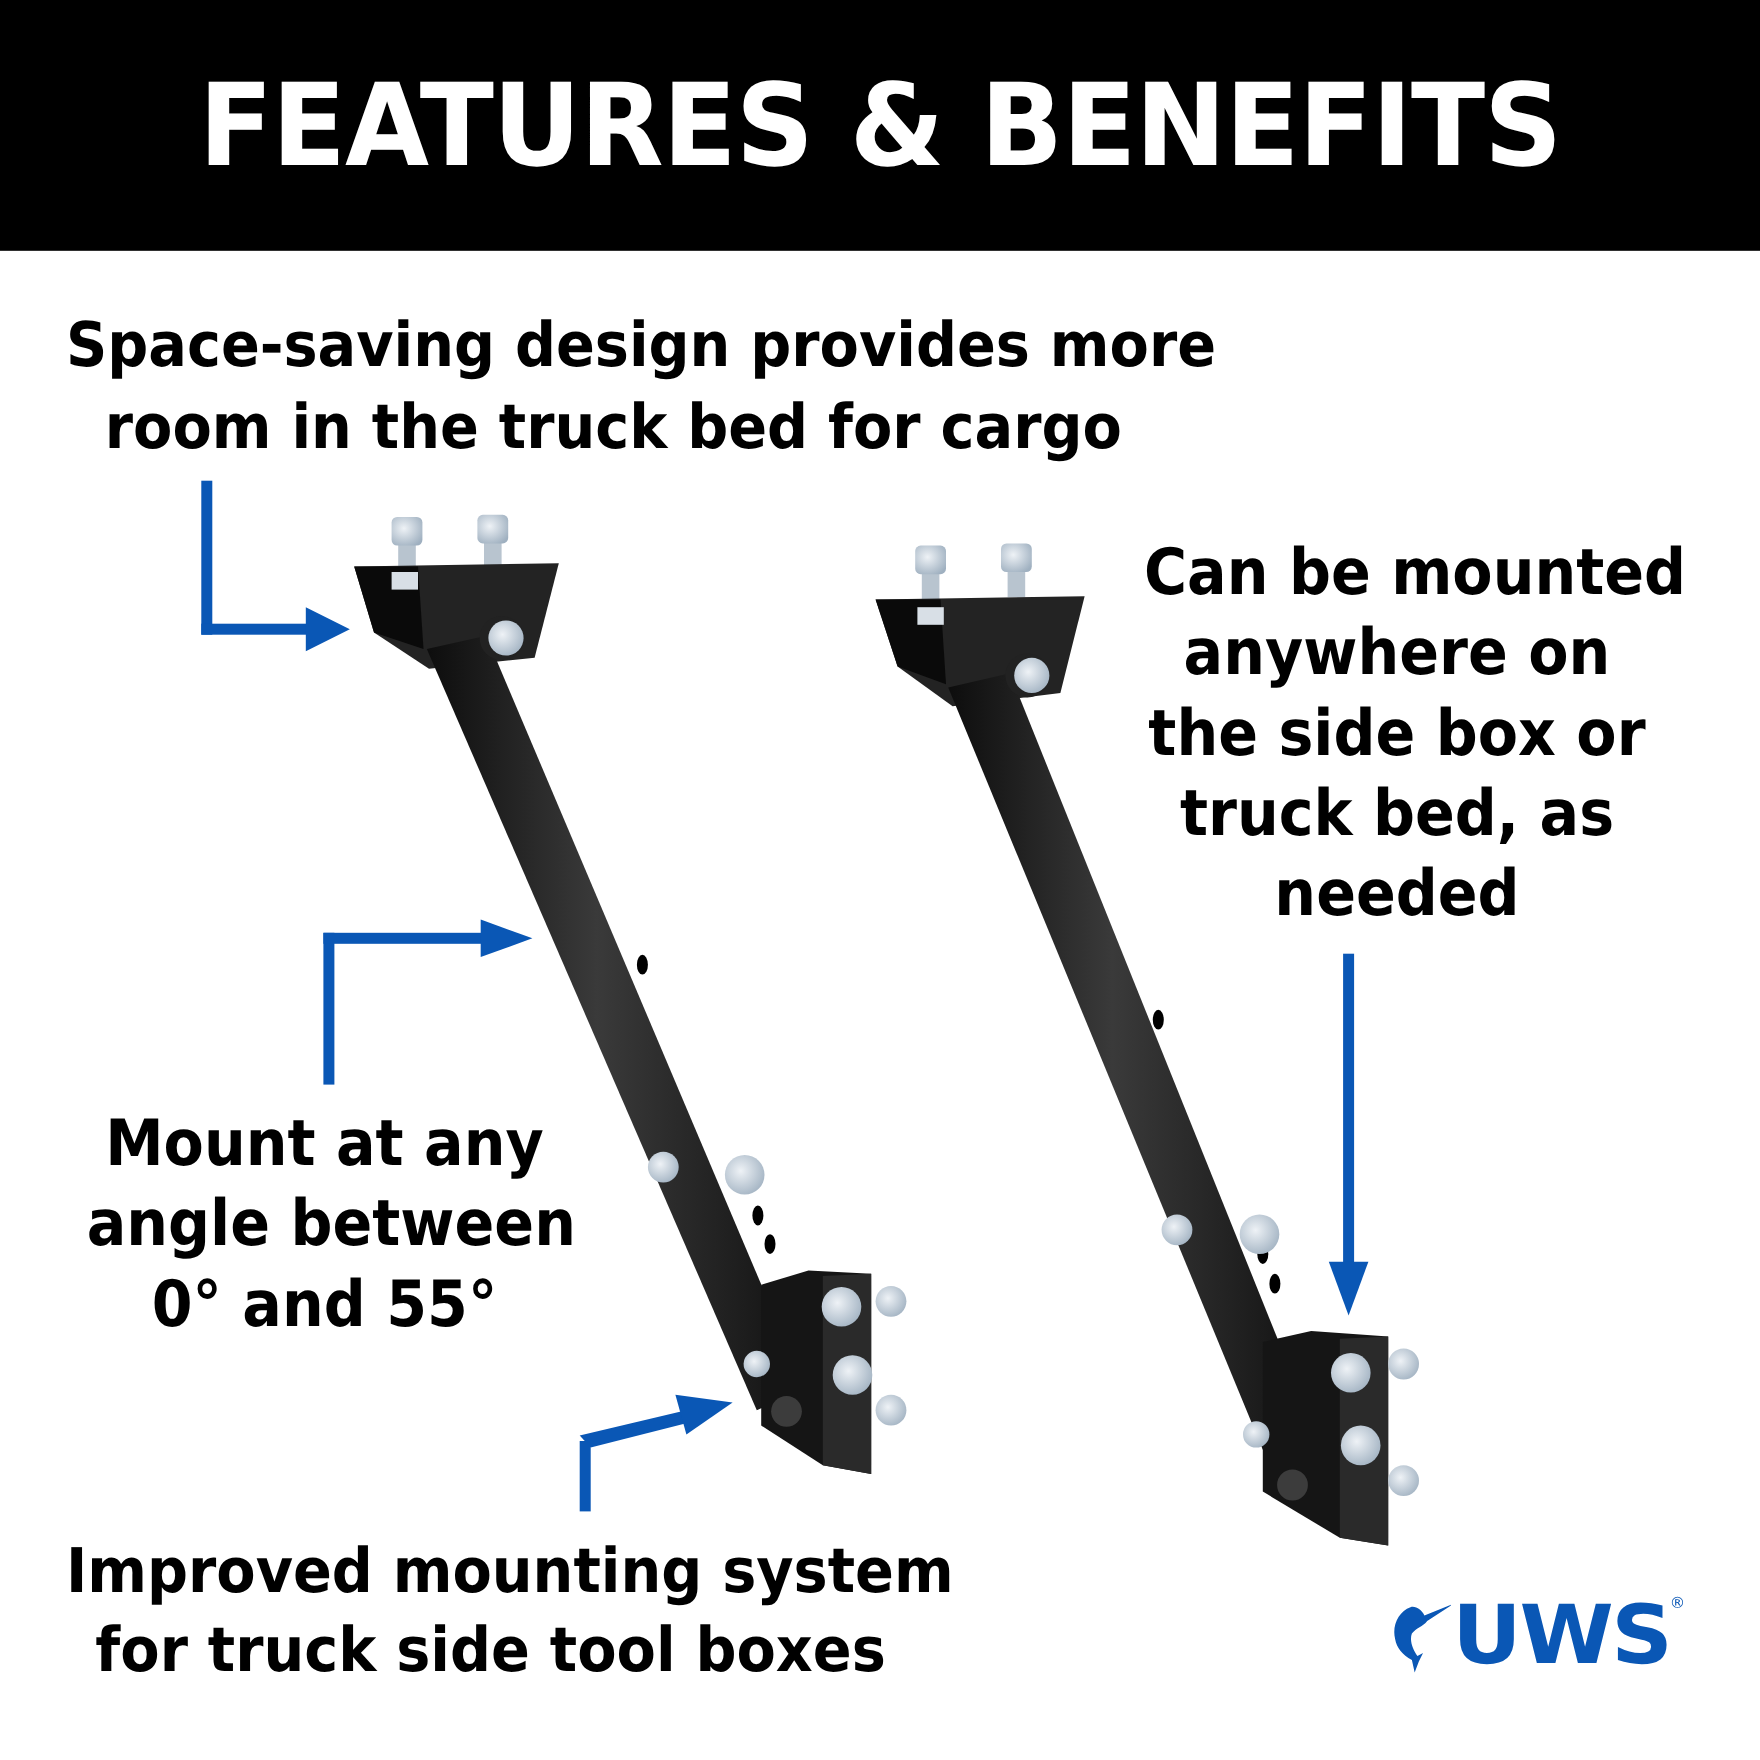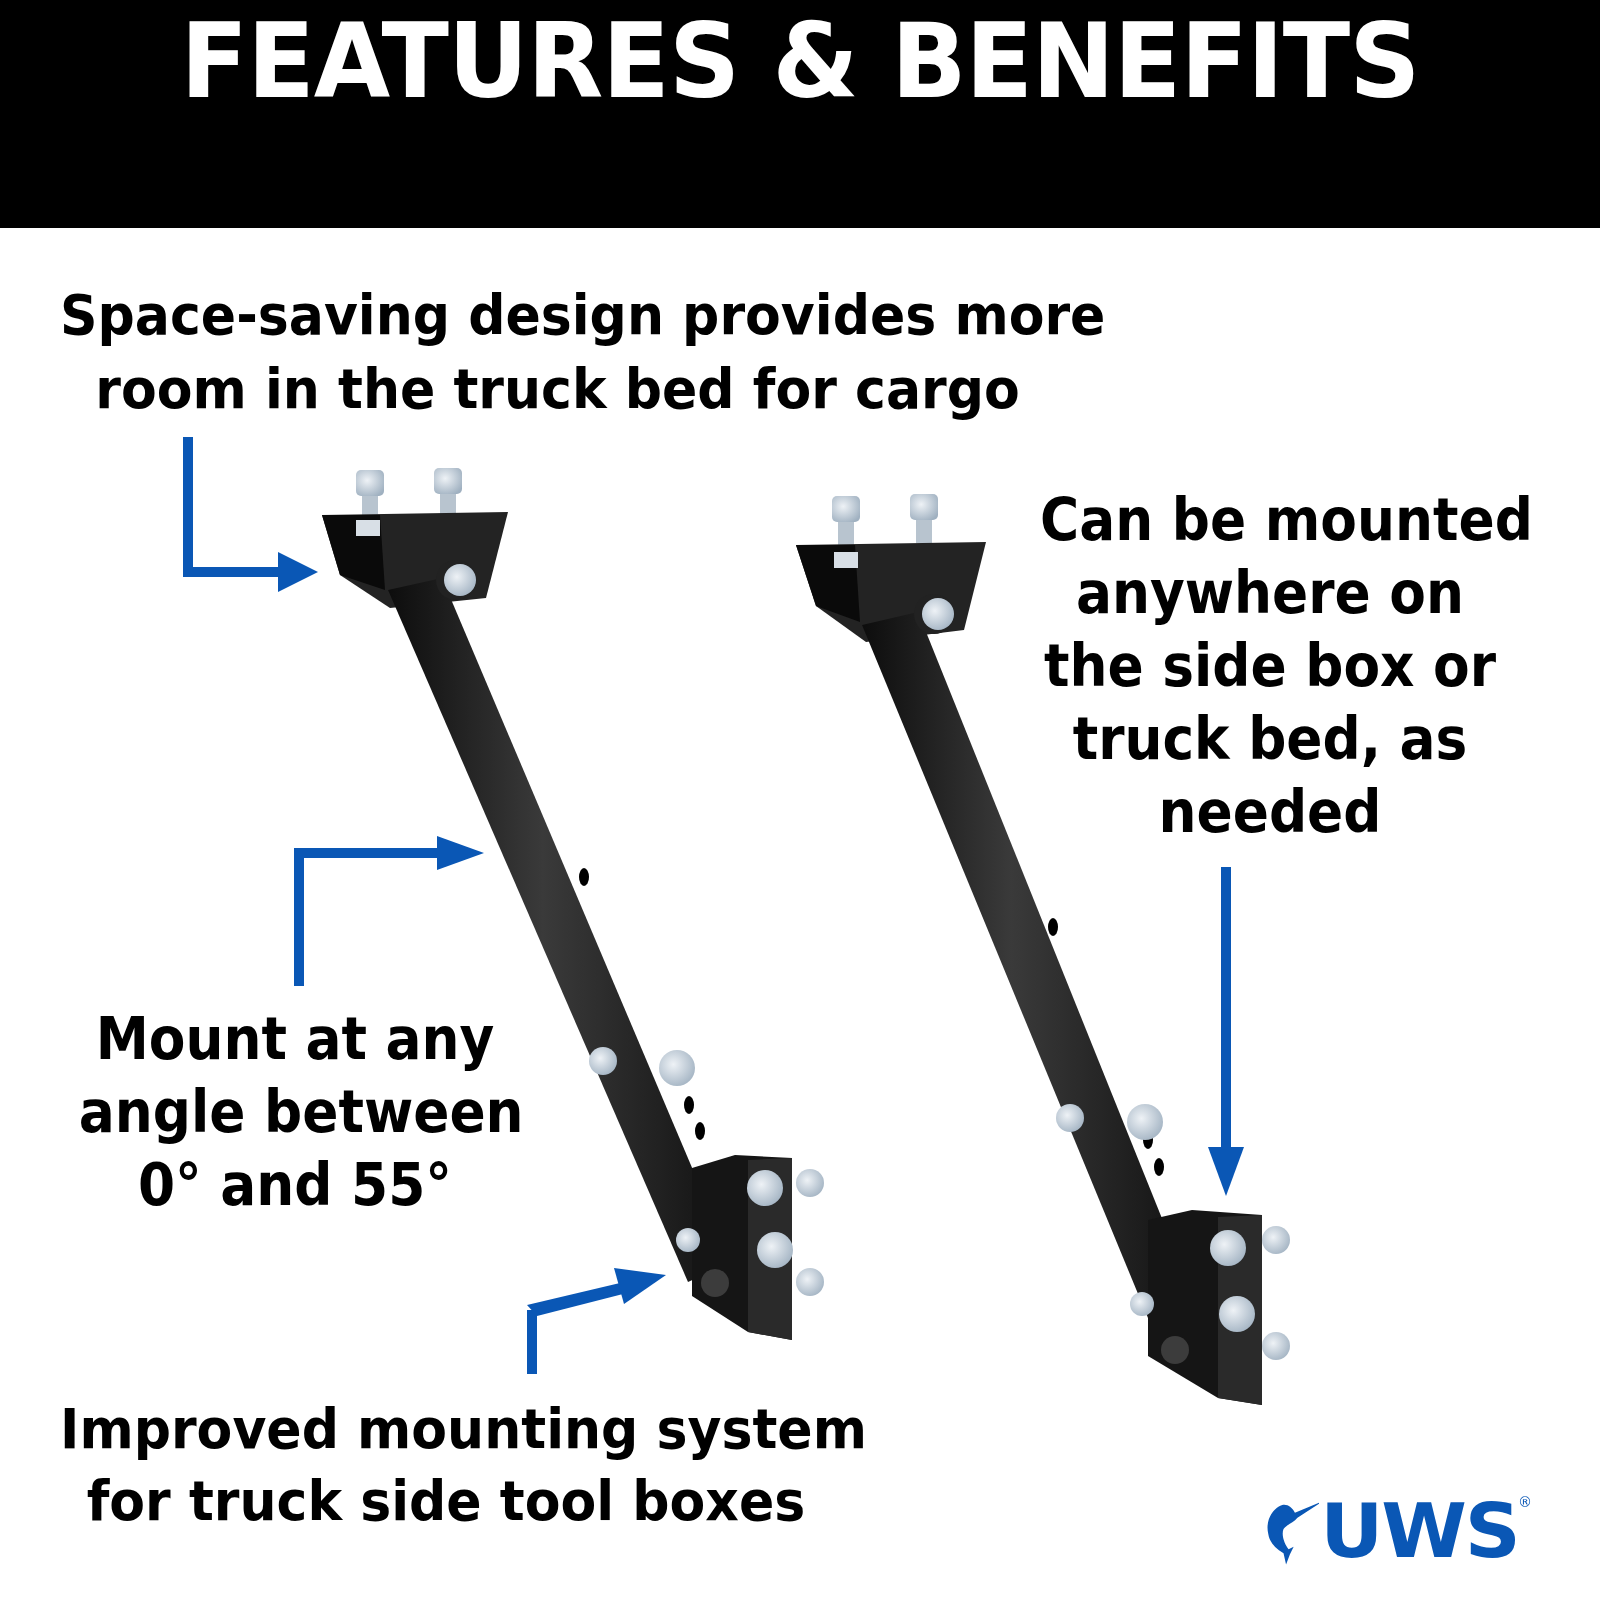--- a/index.html
+++ b/index.html
@@ -5,41 +5,41 @@
     html, body { margin: 0; padding: 0; }
     body {
       width: 1600px; height: 1600px; position: relative; overflow: hidden;
       background: #ffffff;
       font-family: "DejaVu Sans", "Liberation Sans", sans-serif;
       color: #000;
     }
     .banner {
       position: absolute; left: 0; top: 0; width: 1600px; height: 228px;
       background: #000000;
-      display: flex; justify-content: center;
+      display: flex; align-items: center; justify-content: center;
     }
     .banner-title {
       color: #ffffff; font-weight: bold; font-size: 104px; letter-spacing: -1px;
       font-family: "DejaVu Sans", sans-serif;
       transform: scaleX(0.95);
     }
     .callout {
       position: absolute; font-weight: bold; text-align: center;
       font-family: "DejaVu Sans", sans-serif; line-height: 1.2;
     }
     .callout .line { display: block; white-space: nowrap; }
     #callout-top { left: 60px; top: 278px; width: 1070px; font-size: 56px; transform: scaleX(0.93); transform-origin: left top; line-height: 74px; }
     #callout-right { left: 1020px; top: 484px; width: 500px; font-size: 58px; line-height: 73px; transform: scaleX(0.92); transform-origin: center top; }
     #callout-mid { left: 60px; top: 1003px; width: 470px; font-size: 58px; line-height: 73px; transform: scaleX(0.92); transform-origin: center top; }
     #callout-bottom { left: 60px; top: 1393px; width: 830px; font-size: 56px; line-height: 72px; transform: scaleX(0.93); transform-origin: left top; }
 
     svg.overlay { position: absolute; left: 0; top: 0; width: 1600px; height: 1600px; pointer-events: none; }
 
     .logo {
-      position: absolute; left: 1262px; top: 1476px; width: 270px; height: 110px;
+      position: absolute; left: 1262px; top: 1432px; width: 270px; height: 110px;
       display: flex; align-items: center;
     }
     .logo-text {
       font-family: "DejaVu Sans", sans-serif; font-weight: bold; color: #0a57b5;
       font-size: 74px; letter-spacing: -2px; margin-left: 6px;
       transform: scaleX(1.05);
     }
     .logo-reg { font-size: 14px; color: #0a57b5; align-self: flex-start; margin-top: 18px; margin-left: 4px; }
   </style>
 </head>

